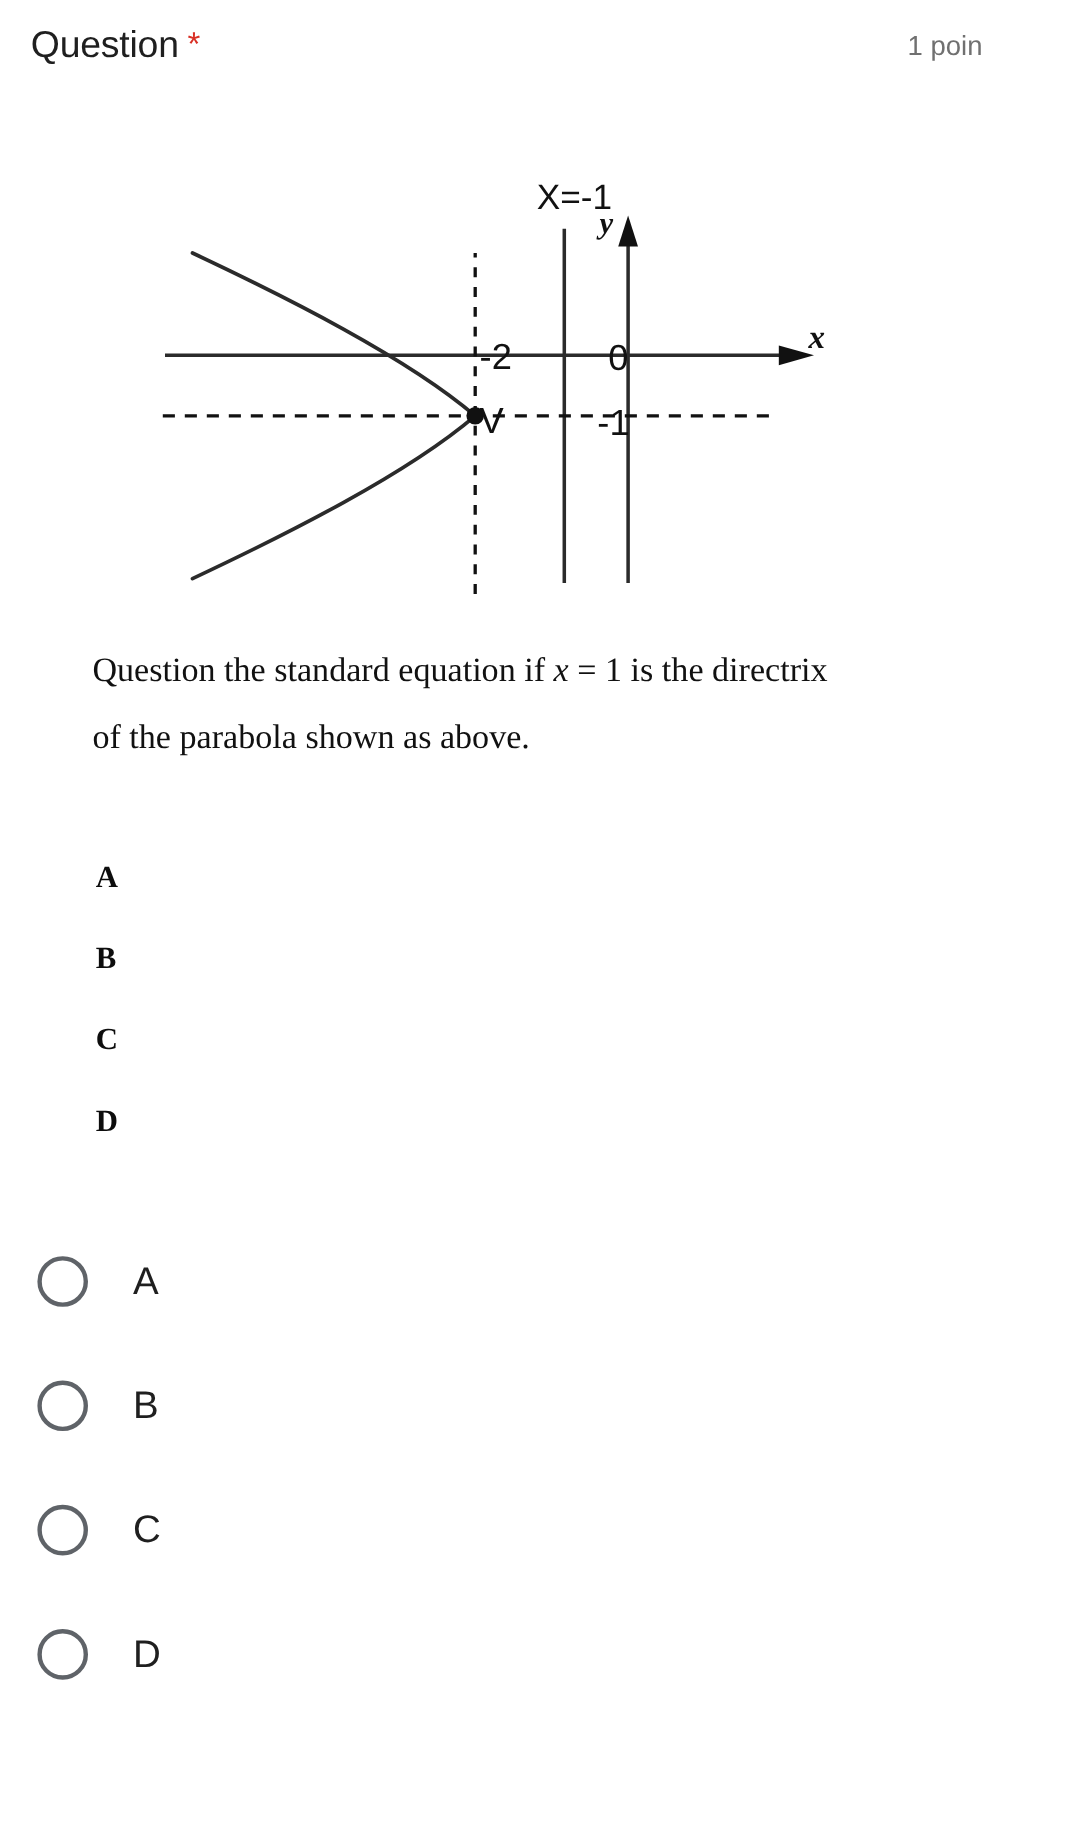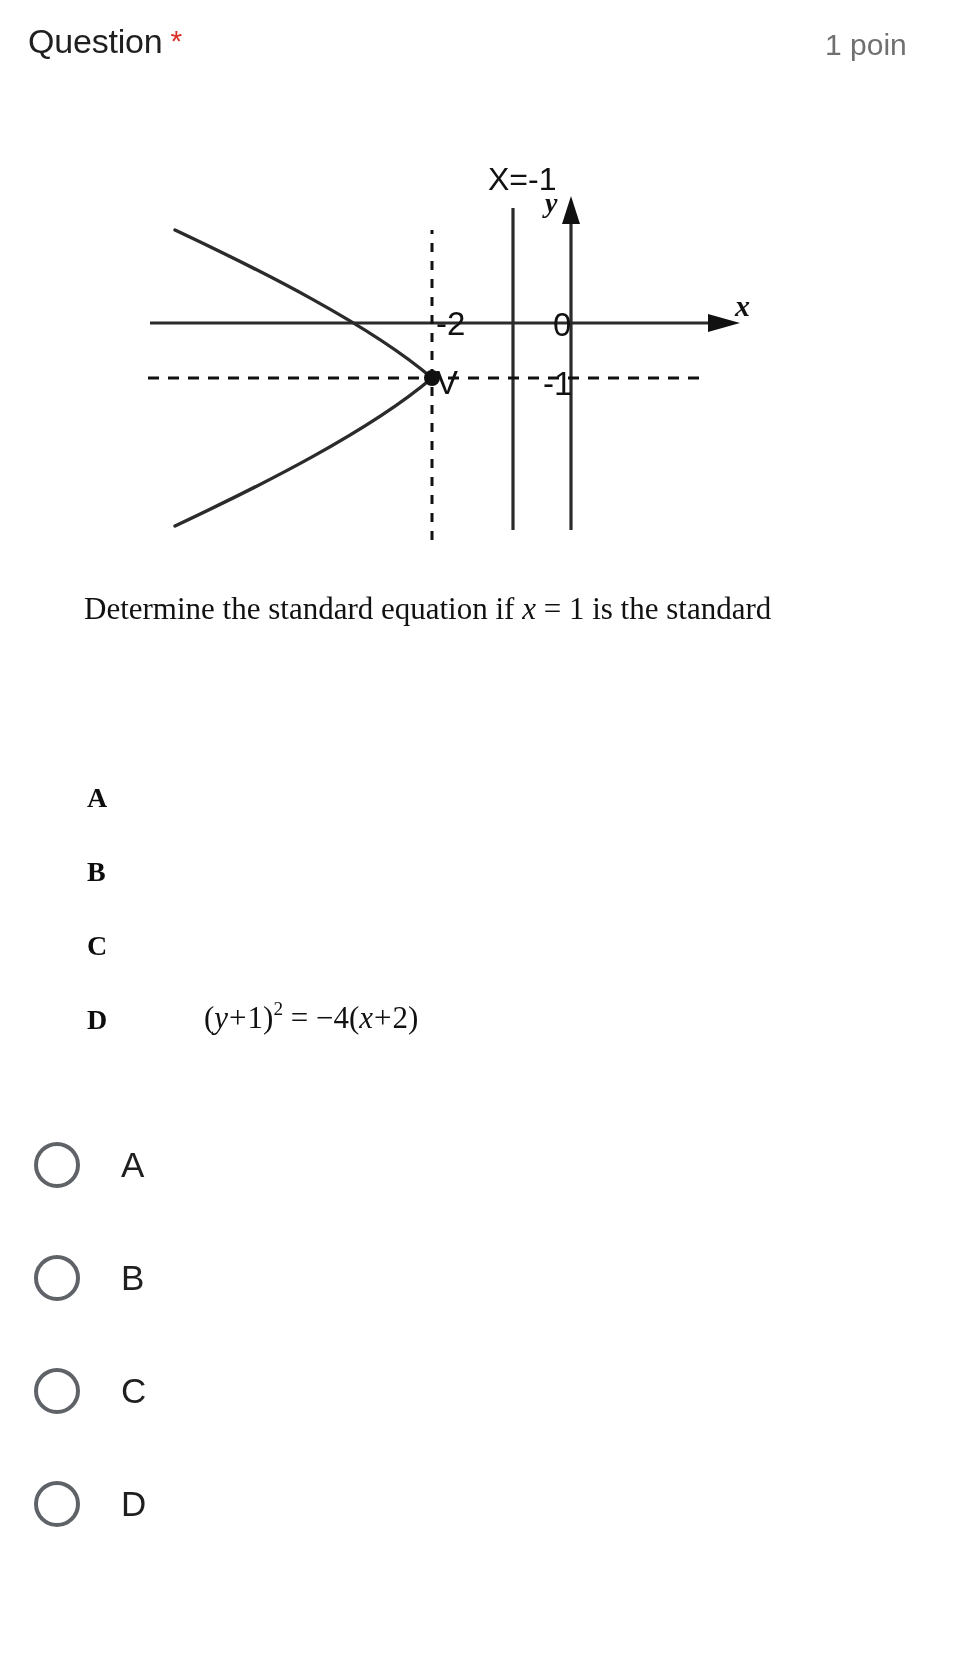--- a/index.html
+++ b/index.html
@@ -38,21 +38,21 @@
   .q-required {
     color: #d93025;
     font-size: 30px;
     margin-left: 8px;
     vertical-align: 2px;
   }
   .points {
     position: absolute;
     left: 825px;
     top: 14px;
-    font-size: 30px;
+    font-size: 25px;
     color: #707070;
     white-space: nowrap;
   }
 
   
   .figure {
     position: absolute;
     left: 0;
     top: 120px;
     width: 972px;
@@ -173,40 +173,40 @@
     <text x="545" y="92" font-family="Liberation Serif, serif" font-size="28" font-style="italic" font-weight="bold" fill="#111111">y</text>
     <text x="735" y="196" font-family="Liberation Serif, serif" font-size="30" font-style="italic" font-weight="bold" fill="#111111">x</text>
     <text x="436" y="215" font-family="Liberation Sans, sans-serif" font-size="33" fill="#111111">-2</text>
     <text x="553" y="216" font-family="Liberation Sans, sans-serif" font-size="33" fill="#111111">0</text>
     <text x="543" y="275" font-family="Liberation Sans, sans-serif" font-size="33" fill="#111111">-1</text>
     <text x="436" y="274" font-family="Liberation Sans, sans-serif" font-size="33" fill="#111111">V</text>
   </svg>
 </div>
 
 <div class="stem serif">
-  <span>Determine the standard equation if </span><span class="mi">x</span><span> = 1</span><span>  is the standard</span><br>
+  <span>Question the standard equation if </span><span class="mi">x</span><span> = 1</span><span>  is the directrix</span><br>
+  <span>of the parabola shown as above.</span>
 </div>
 
 <div class="opt-list serif">
 
   <div class="opt-row">
     <span class="opt-letter">A</span>
   </div>
 
   <div class="opt-row">
     <span class="opt-letter">B</span>
   </div>
 
   <div class="opt-row">
     <span class="opt-letter">C</span>
   </div>
 
   <div class="opt-row">
     <span class="opt-letter">D</span>
-    <span class="opt-eq"><span>(</span><span class="mi">y</span><span class="op">+</span><span>1)</span><span class="sup">2</span><span> = </span><span>−4(</span><span class="mi">x</span><span class="op">+</span><span>2)</span></span>
   </div>
 </div>
 
 <div class="choices">
   <div class="choice">
     <span class="radio"></span>
     <span class="choice-label">A</span>
   </div>
   <div class="choice">
     <span class="radio"></span>

